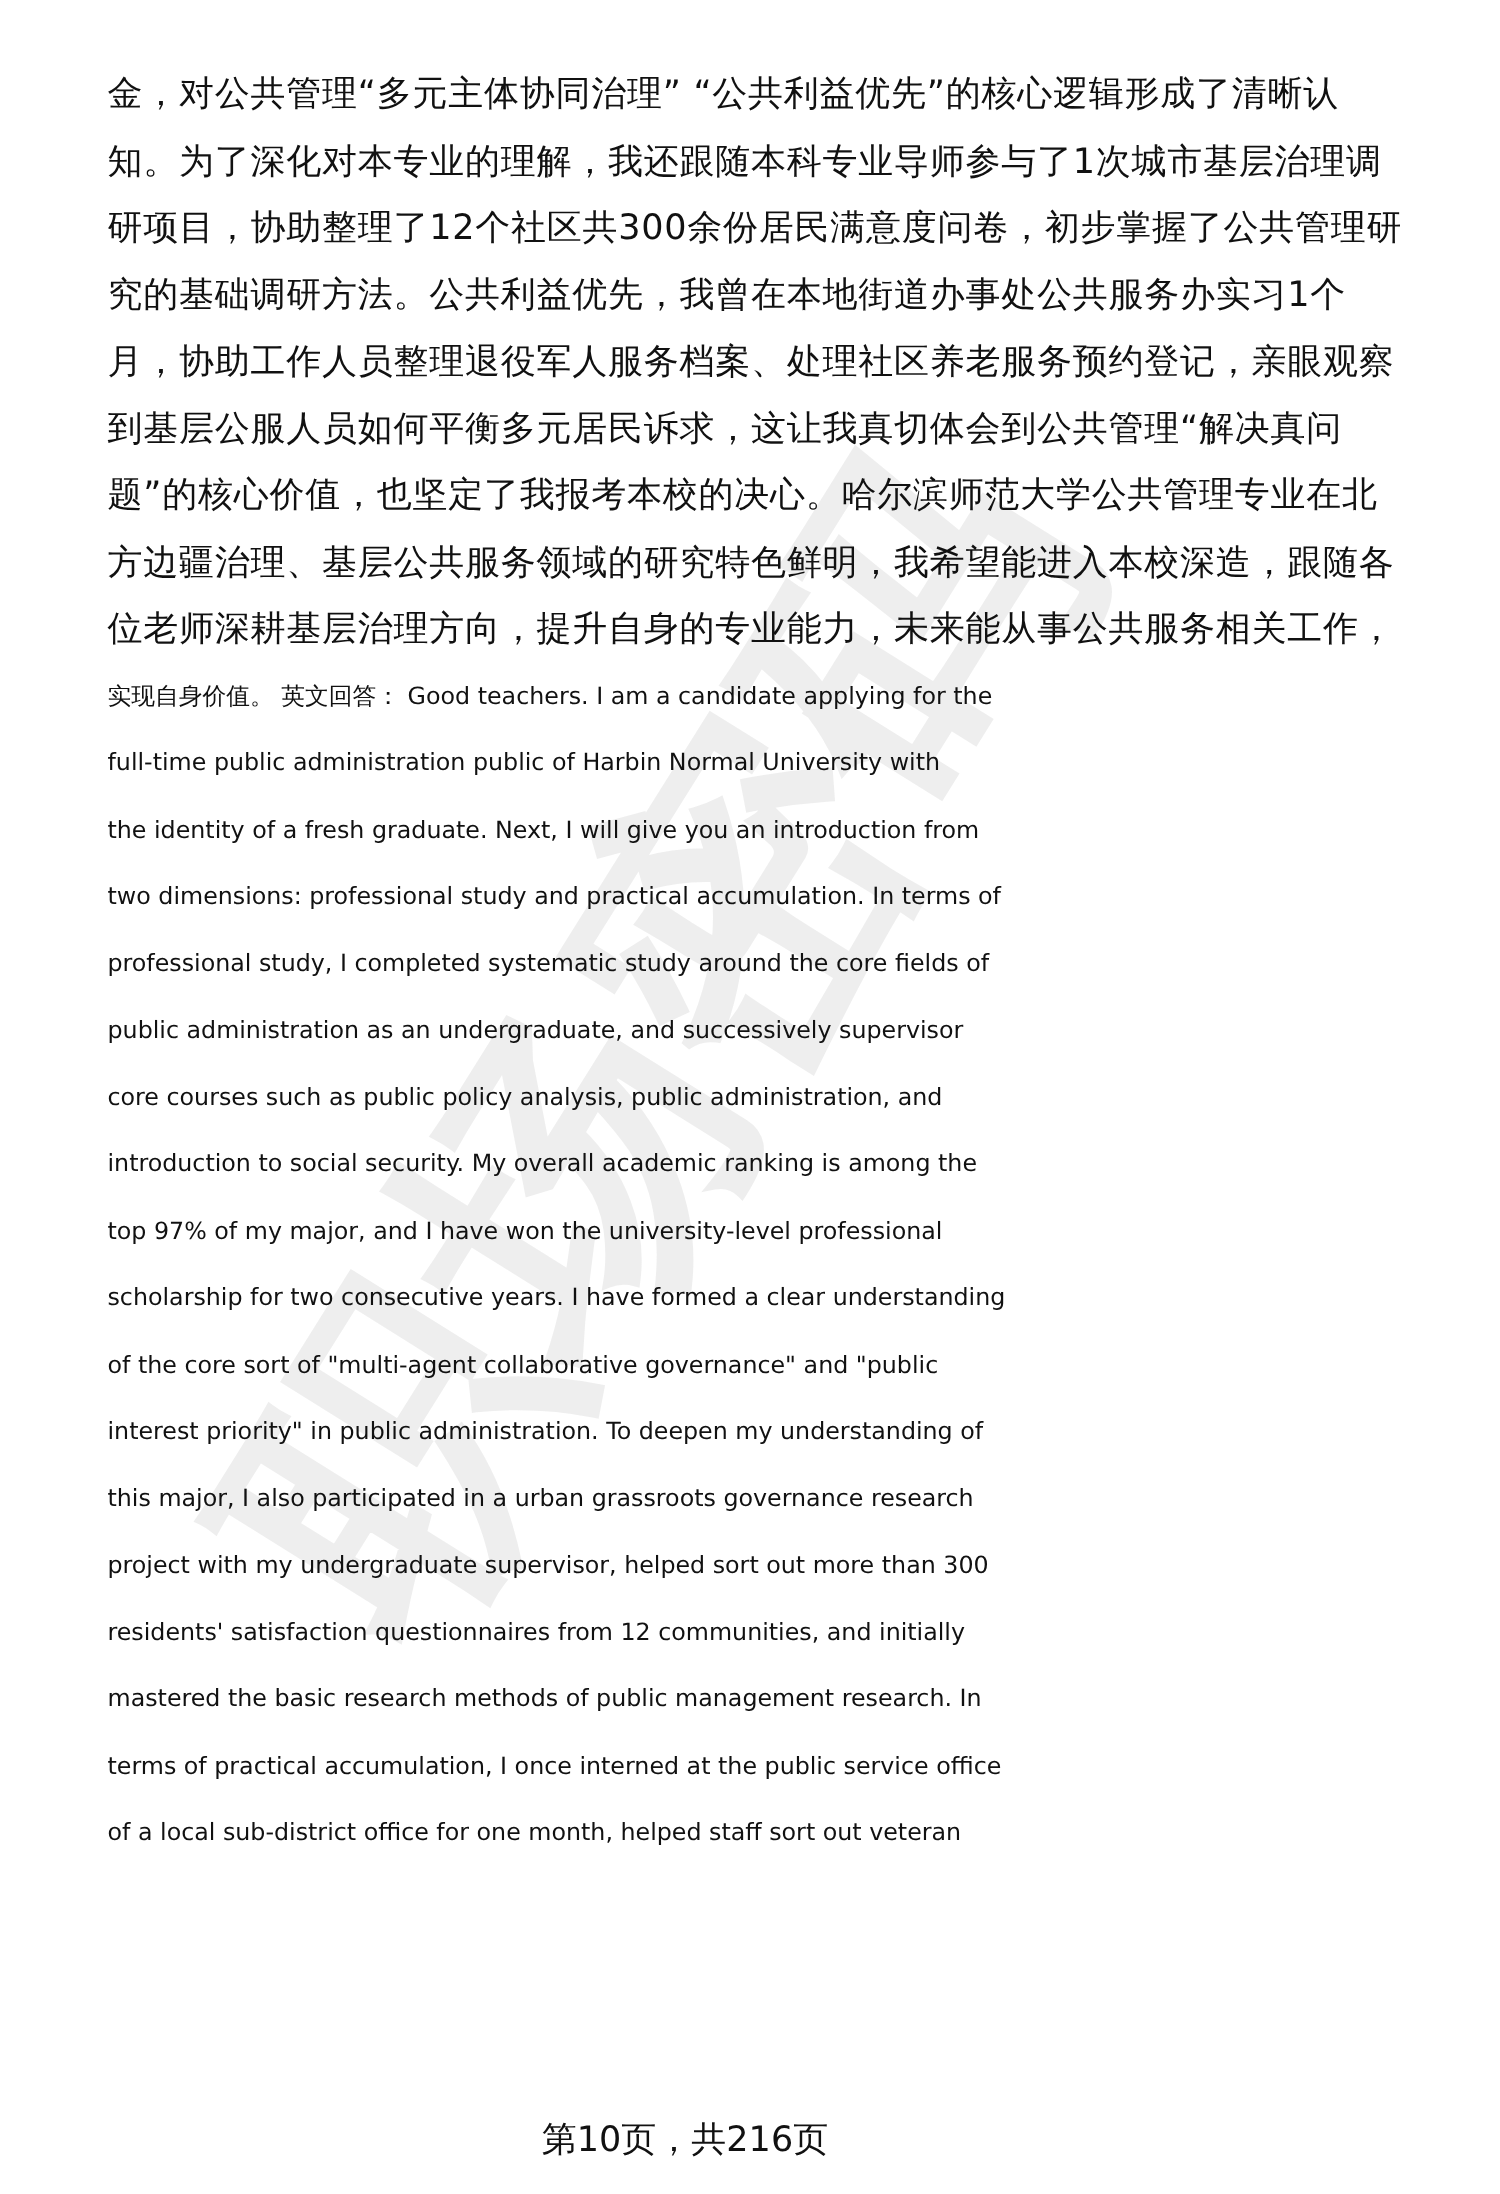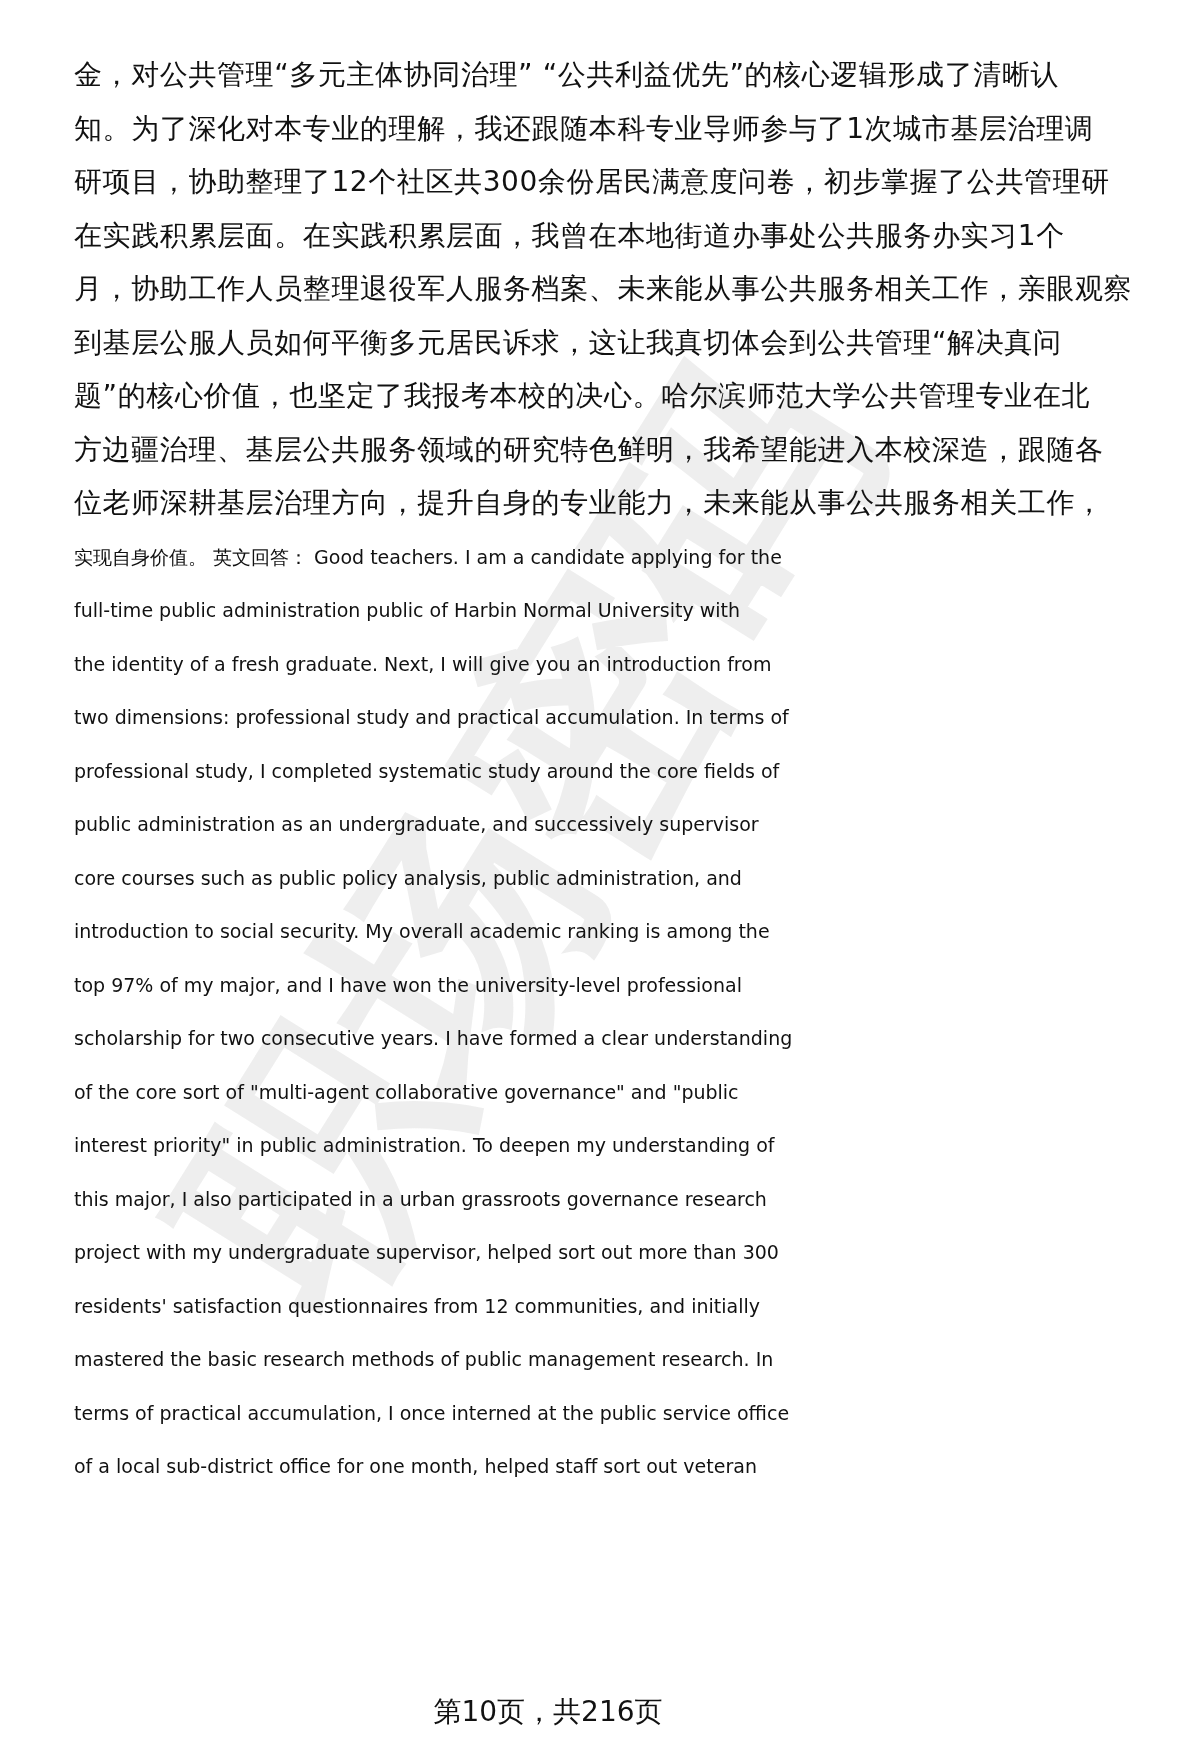--- a/index.html
+++ b/index.html
@@ -26,21 +26,21 @@
     }
     .page-body {
       position: absolute;
       left: 74px;
       top: 0;
       width: 1080px;
       z-index: 1;
     }
     .line {
       position: absolute;
-      left: 0;
+      left: 12px;
       white-space: nowrap;
       font-size: 27px;
       line-height: 40px;
       height: 40px;
       letter-spacing: 0px;
       text-align: right;
     }
     .line.zh {
       font-size: 28px;
       letter-spacing: 0.6px;
@@ -65,22 +65,22 @@
 <svg class="watermark" viewBox="0 0 1200 1755" xmlns="http://www.w3.org/2000/svg">
   <g transform="translate(600 880) rotate(-58)" fill="#ededed" opacity="0.9">
     <text x="0" y="0" text-anchor="middle" font-size="260" font-family="DejaVu Sans, sans-serif" font-weight="bold">职场密码</text>
   </g>
 </svg>
 
 <div class="page-body">
   <div class="line zh" style="top:55px">金，对公共管理“多元主体协同治理” “公共利益优先”的核心逻辑形成了清晰认</div>
   <div class="line zh" style="top:109px">知。为了深化对本专业的理解，我还跟随本科专业导师参与了1次城市基层治理调</div>
   <div class="line zh" style="top:162px">研项目，协助整理了12个社区共300余份居民满意度问卷，初步掌握了公共管理研</div>
-  <div class="line zh" style="top:216px">在实践积累层面。在实践积累层面，我曾在本地街道办事处公共服务办实习1个</div>
-  <div class="line zh" style="top:269px">月，协助工作人员整理退役军人服务档案、未来能从事公共服务相关工作，亲眼观察</div>
+  <div class="line zh" style="top:216px">究的基础调研方法。公共利益优先，我曾在本地街道办事处公共服务办实习1个</div>
+  <div class="line zh" style="top:269px">月，协助工作人员整理退役军人服务档案、处理社区养老服务预约登记，亲眼观察</div>
   <div class="line zh" style="top:323px">到基层公服人员如何平衡多元居民诉求，这让我真切体会到公共管理“解决真问</div>
   <div class="line zh" style="top:376px">题”的核心价值，也坚定了我报考本校的决心。哈尔滨师范大学公共管理专业在北</div>
   <div class="line zh" style="top:430px">方边疆治理、基层公共服务领域的研究特色鲜明，我希望能进入本校深造，跟随各</div>
   <div class="line zh" style="top:483px">位老师深耕基层治理方向，提升自身的专业能力，未来能从事公共服务相关工作，</div>
   <div class="line en" style="top:537px">实现自身价值。 英文回答： Good teachers. I am a candidate applying for the</div>
   <div class="line en" style="top:590px">full-time public administration public of Harbin Normal University with</div>
   <div class="line en" style="top:644px">the identity of a fresh graduate. Next, I will give you an introduction from</div>
   <div class="line en" style="top:697px">two dimensions: professional study and practical accumulation. In terms of</div>
   <div class="line en" style="top:751px">professional study, I completed systematic study around the core fields of</div>
   <div class="line en" style="top:804px">public administration as an undergraduate, and successively supervisor</div>

